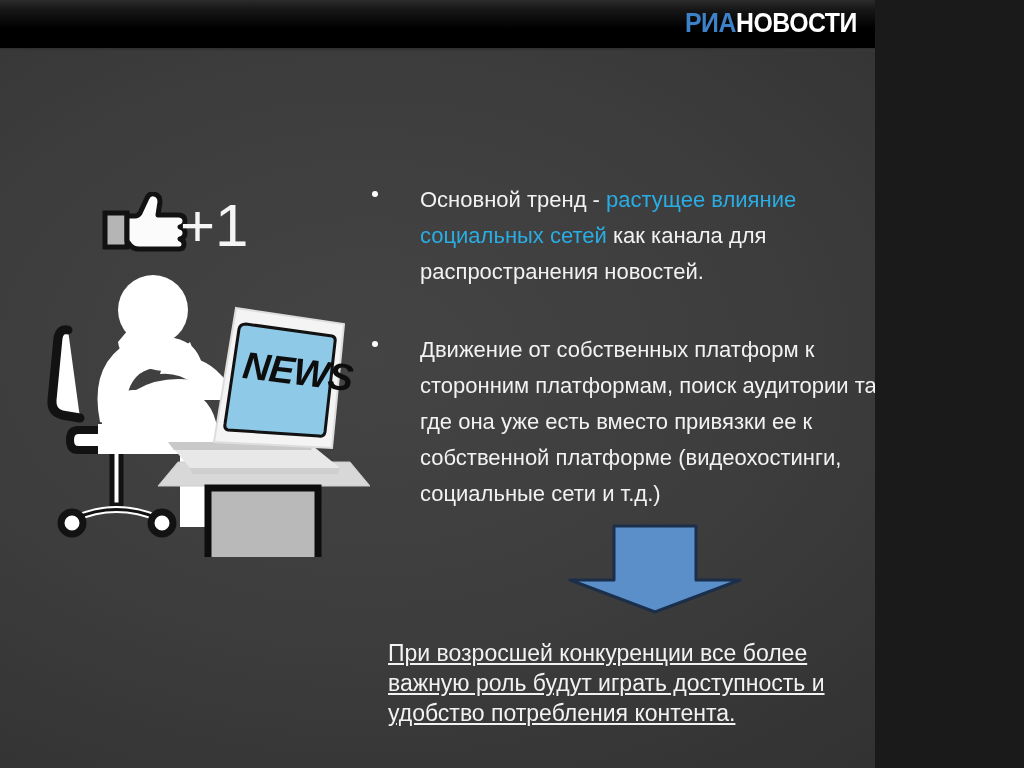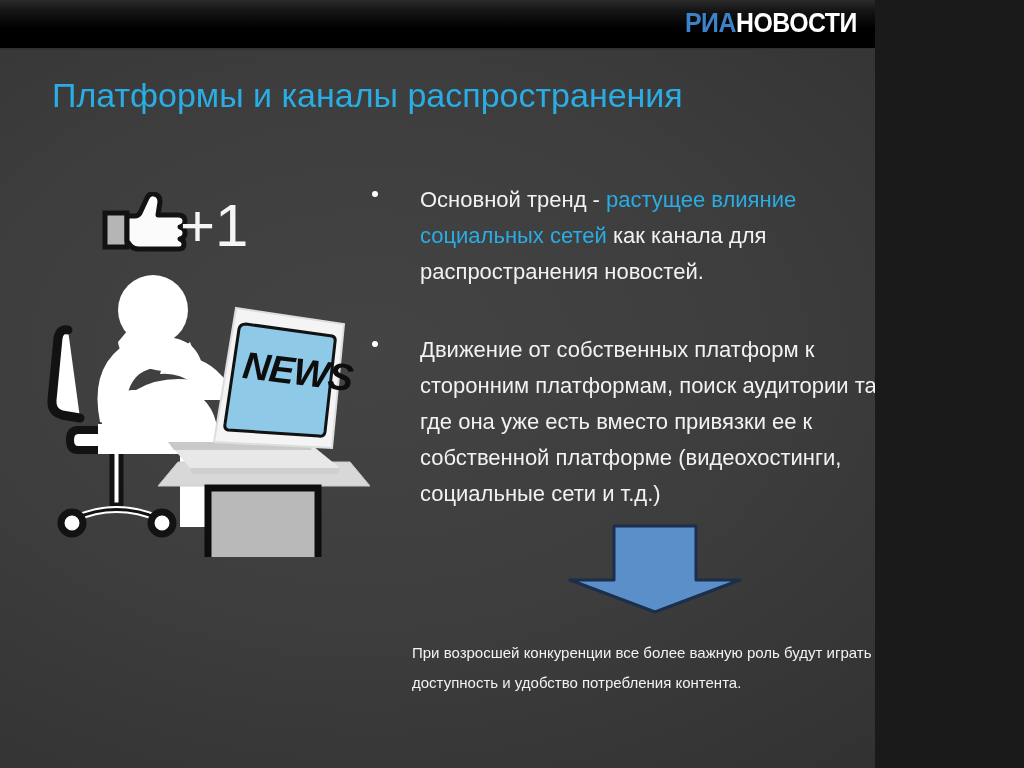--- a/index.html
+++ b/index.html
@@ -83,26 +83,27 @@
     width: 470px;
   }
   .hl { color: #29ade4; }
 
   #bullet1 { left: 372px; top: 182px; }
   #bullet2 { left: 372px; top: 332px; }
   #bullet2 .bullet-text { width: 500px; }
 
   .closing-para {
     position: absolute;
-    left: 412px;
+    left: 388px;
     top: 638px;
     width: 490px;
     color: #f2f2f2;
-    font-size: 15px;
+    font-size: 23px;
     line-height: 30px;
+    text-decoration: underline;
   }
 
   
   .arrow-wrap {
     position: absolute;
     left: 566px;
     top: 522px;
     width: 178px;
     height: 92px;
   }
@@ -142,21 +143,20 @@
 </style>
 </head>
 <body>
 
 <div class="slide">
 
   <div class="header-band"></div>
   <div class="header-sep"></div>
   <div class="logo"><span class="ria">РИА</span><span class="novosti">НОВОСТИ</span></div>
 
-  <div class="slide-title">Платформы и каналы распространения</div>
 
   <div class="illustration">
 
     <div class="thumb-icon">
       <svg viewBox="0 0 96 66" width="96" height="66">
 
         <rect x="3" y="21" width="22" height="34" fill="#b5b5b5" stroke="#121212" stroke-width="5"></rect>
 
         <path d="M25 24 L33 24 Q36 24 38 21 L45 6 Q47 1 52 2 Q58 3 58 10 L56 23 L76 23 Q83 23 83 29 Q83 34 78 35 Q83 36 83 41 Q83 46 78 47 Q82 48 82 52 Q82 57 77 57 L37 57 Q31 57 28 53 L25 49 Z" fill="#fbfbfb" stroke="#121212" stroke-width="5" stroke-linejoin="round"></path>
       </svg>

